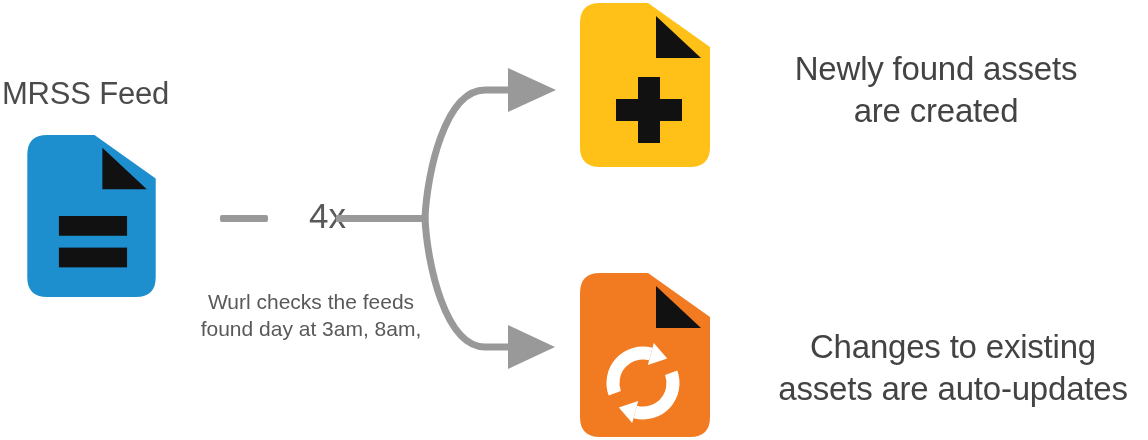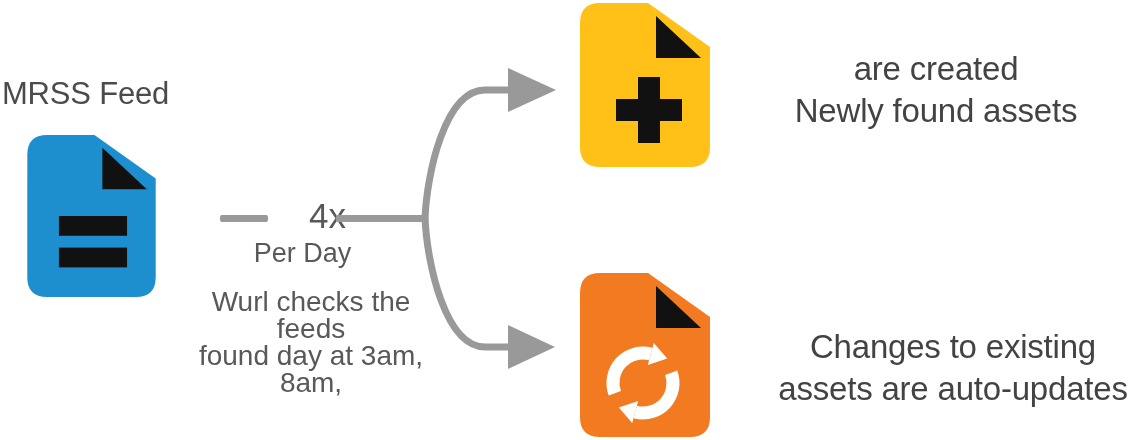--- a/index.html
+++ b/index.html
@@ -25,21 +25,21 @@
   .freq-value {
     left: 262px; top: 196px; width: 84px;
     font-size: 35px; color: #58595b; text-align: right;
   }
   .freq-unit {
     left: 235px; top: 238px; width: 135px;
     font-size: 27px; color: #58595b; text-align: center;
   }
   .schedule-note {
     left: 185px; top: 288px; width: 252px;
-    font-size: 28px; line-height: 27px; color: #58595b; text-align: center;
+    font-size: 21px; line-height: 27px; color: #58595b; text-align: center;
   }
   .caption {
     font-size: 33px; line-height: 42px; color: #434345;
     text-align: center; letter-spacing: -0.2px;
   }
   .caption-created { left: 752px; top: 48px; width: 368px; }
   .caption-updated { left: 753px; top: 326px; width: 400px; }
   .icon-feed    { left: 25px;  top: 135px; }
   .icon-created { left: 580px; top: 3px; }
   .icon-updated { left: 580px; top: 273px; }
@@ -55,21 +55,20 @@
   <svg class="abs icon-feed" width="133" height="162" viewBox="0 0 130 164">
     <path d="M20 0 H68 L130 44 V144 Q130 164 110 164 H20 Q0 164 0 144 V20 Q0 0 20 0 Z" fill="#1E8FCE"></path>
     <polygon points="76,13 76,55 121,55" fill="#111111"></polygon>
     <rect x="32" y="82" width="69" height="20" fill="#111111"></rect>
     <rect x="32" y="114" width="69" height="20" fill="#111111"></rect>
   </svg>
 
   <div class="abs freq-dash dash-left"></div>
   <div class="abs freq-value">4x</div>
   <div class="abs freq-dash dash-right"></div>
-  <div class="abs freq-unit">Per Day</div>
 
   <div class="abs schedule-note">
     <div>Wurl checks the feeds</div>
     <div>found day at 3am, 8am,</div>
   </div>
 
   <svg class="abs branch" width="150" height="330" viewBox="0 0 150 330">
     <path d="M10 163 C 12 118, 30 35, 70 35 L 96 35" fill="none" stroke-width="7" stroke-linecap="round" stroke="#999999"></path>
     <polygon points="93,13 93,57 141,35" fill="#999999"></polygon>
     <path d="M10 163 C 12 208, 30 292, 70 292 L 96 292" fill="none" stroke-width="7" stroke-linecap="round" stroke="#999999"></path>
@@ -88,22 +87,22 @@
     <polygon points="76,13 76,55 121,55" fill="#111111"></polygon>
     <g>
       <path d="M34.8 120.3 A30 30 0 0 1 70.8 81.0" fill="none" stroke-width="13" stroke="#ffffff"></path>
       <polygon points="67.8,92.1 73.8,69.9 87.2,85.4" fill="#ffffff"></polygon>
       <path d="M91.2 99.7 A30 30 0 0 1 55.2 139.0" fill="none" stroke-width="13" stroke="#ffffff"></path>
       <polygon points="58.2,127.9 52.2,150.1 38.8,134.6" fill="#ffffff"></polygon>
     </g>
   </svg>
 
   <div class="abs caption caption-created">
+    <div>Newly found assets</div>
     <div>are created</div>
-    <div>Newly found assets</div>
   </div>
 
   <div class="abs caption caption-updated">
     <div>Changes to existing</div>
     <div>assets are auto-updates</div>
   </div>
 
 </div>
 
 </body></html>

